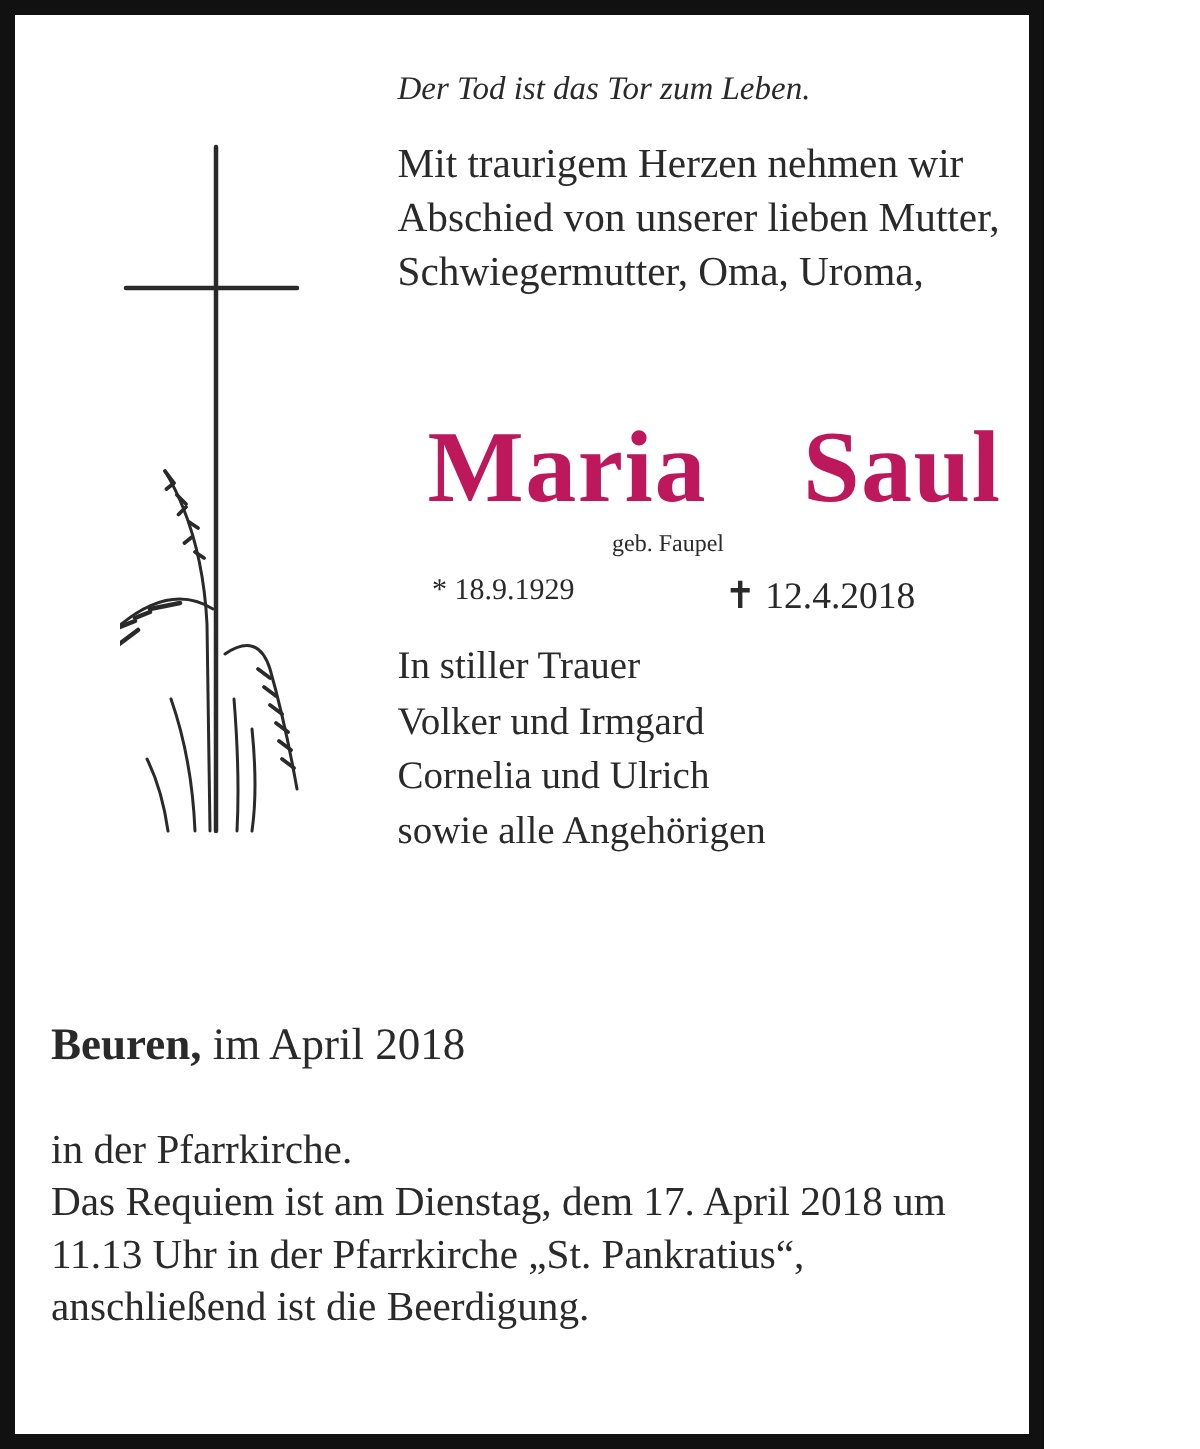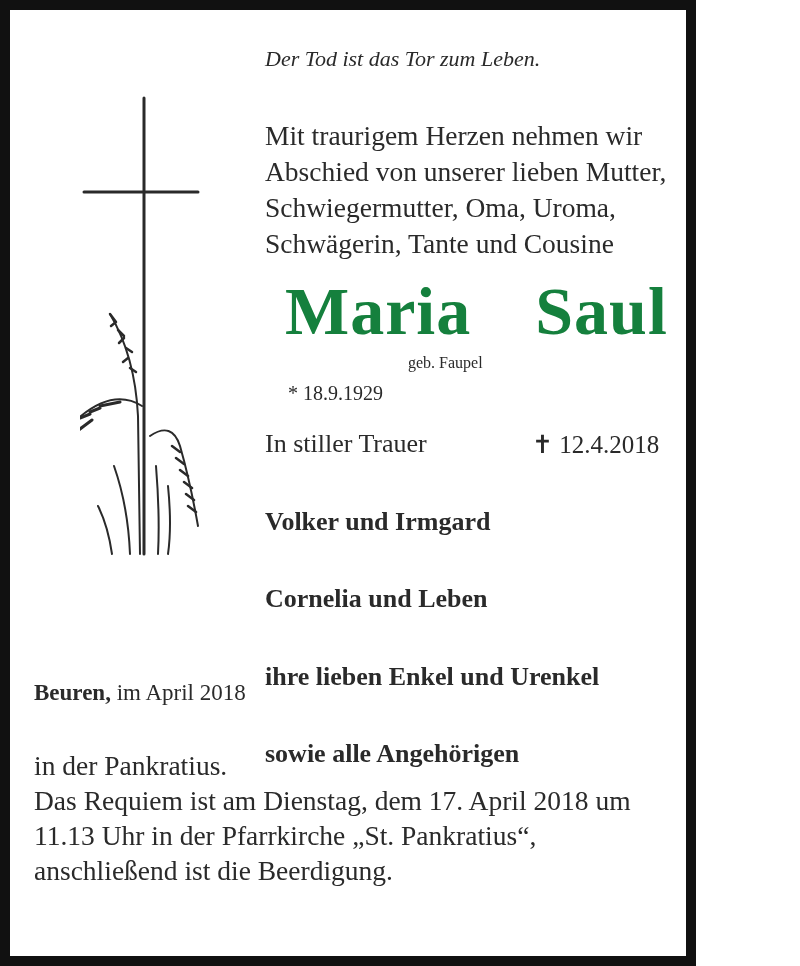--- a/index.html
+++ b/index.html
@@ -8,28 +8,28 @@
     width: 696px; height: 966px;
     box-sizing: border-box;
     border: 10px solid #111;
     background: #fff;
     font-family: "Liberation Serif", "DejaVu Serif", serif;
     color: #2a2a2a;
     overflow: hidden;
   }
   .abs { position: absolute; white-space: nowrap; }
   .motto { left: 255px; top: 36px; font-style: italic; font-size: 22px; }
-  .intro { left: 255px; top: 108px; font-size: 27.5px; line-height: 36px; }
-  .name { left: 275px; top: 262px; font-size: 68px; font-weight: bold; letter-spacing: 1px; word-spacing: 14px; color: #15803d; }
+  .intro { left: 255px; top: 81px; font-size: 27.5px; line-height: 36px; }
+  .name { left: 275px; top: 262px; font-size: 68px; font-weight: bold; letter-spacing: 1px; word-spacing: 14px; color: #be185d; }
   .birthname { left: 398px; top: 344px; font-size: 16px; }
   .birth { left: 278px; top: 372px; font-size: 20px; }
-  .death { left: 522px; top: 372px; font-size: 25px; margin-top: 48px; }
+  .death { left: 473px; top: 372px; font-size: 25px; }
   .mourn { left: 255px; top: 416px; font-size: 26px; line-height: 36.5px; }
-  .mourn .b { font-weight: bold; margin-top: 41px; }
-  .place { left: 24px; top: 670px; font-size: 23px; }
+  .mourn .b { font-weight: normal; }
+  .place { left: 24px; top: 670px; font-size: 30px; }
   .place b { font-weight: bold; }
   .services { left: 24px; top: 738px; font-size: 27.5px; line-height: 35px; }
   .cross { position: absolute; left: 70px; top: 76px; }
 </style>
 </head>
 <body>
 
 <div class="page">
 
   <svg class="cross" width="140" height="480" viewBox="0 0 140 480">
@@ -50,46 +50,44 @@
       <path d="M88 400 Q92 440 88 468" stroke-width="2"></path>
     </g>
   </svg>
 
   <div class="abs motto">Der Tod ist das Tor zum Leben.</div>
 
   <div class="abs intro">
     <div>Mit traurigem Herzen nehmen wir</div>
     <div>Abschied von unserer lieben Mutter,</div>
     <div>Schwiegermutter, Oma, Uroma,</div>
-    <div>Schwägerin, Tante und Cousine</div>
   </div>
 
   <div class="abs name" style="white-space:pre">Maria  Saul</div>
   <div class="abs birthname">geb. Faupel</div>
 
   <div class="abs birth">
     <span>*</span>
     <span>18.9.1929</span>
   </div>
   <div class="abs death">
     <span>✝</span>
     <span>12.4.2018</span>
   </div>
 
   <div class="abs mourn">
     <div>In stiller Trauer</div>
     <div class="b">Volker und Irmgard</div>
-    <div class="b">Cornelia und Leben</div>
-    <div class="b">ihre lieben Enkel und Urenkel</div>
+    <div class="b">Cornelia und Ulrich</div>
     <div class="b">sowie alle Angehörigen</div>
   </div>
 
   <div class="abs place">
     <b>Beuren,</b><span style="white-space:pre"> im April 2018</span>
   </div>
 
   <div class="abs services">
-    <div>in der Pankratius.</div>
+    <div>in der Pfarrkirche.</div>
     <div>Das Requiem ist am Dienstag, dem 17. April 2018 um</div>
     <div>11.13 Uhr in der Pfarrkirche „St. Pankratius“,</div>
     <div>anschließend ist die Beerdigung.</div>
   </div>
 </div>
 
 </body></html>

